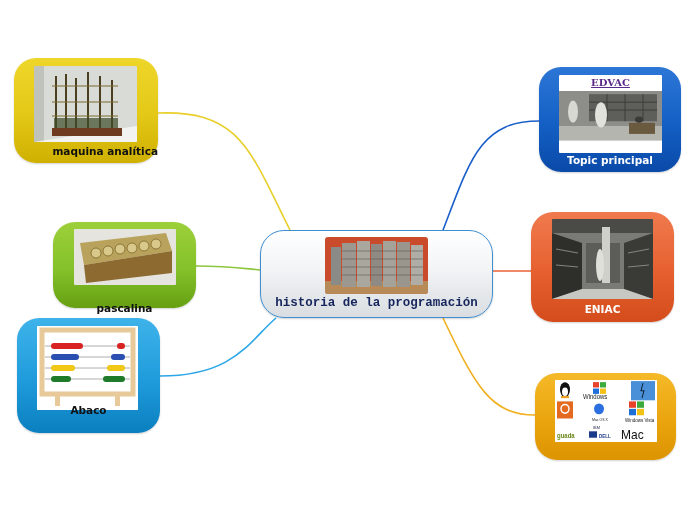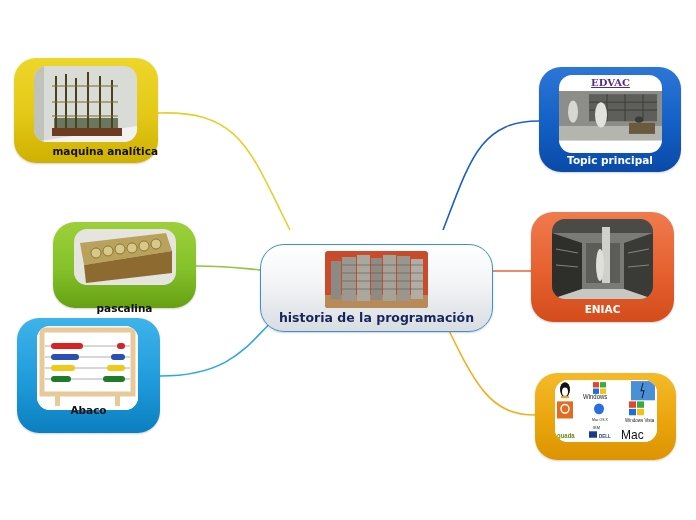--- a/index.html
+++ b/index.html
@@ -27,39 +27,40 @@
     }
     .node {
       position: absolute;
       box-sizing: border-box;
       border-radius: 22px;
       box-shadow: 0 1px 2px rgba(0,0,0,0.18);
       cursor: pointer;
     }
     .node .pic {
       position: absolute;
-      border-radius: 13px;
+      border-radius: 1px;
       overflow: hidden;
     }
     .node .label {
       position: absolute;
       left: 0; right: 0;
       text-align: center;
       font-weight: bold;
       font-size: 10.5px;
       line-height: 12px;
       white-space: nowrap;
     }
 
     
     .central {
-      left: 260px; top: 244px; width: 233px; height: 88px;
+      left: 260px; top: 230px; width: 233px; height: 88px;
       border: 1.5px solid #3f8fd0;
       background: linear-gradient(to bottom, #ffffff 0%, #f2f4f6 45%, #d9dde1 100%);
       border-radius: 24px;
+      font-family: Liberation Mono, monospace;
     }
     .central .pic { left: 64px; top: 6px; width: 103px; height: 57px; border-radius: 3px; }
     .central .label { top: 65px; font-size: 12.5px; line-height: 15px; color: #16265c; }
 
     
     .n-maquina {
       left: 14px; top: 58px; width: 144px; height: 105px;
       background: linear-gradient(to bottom, #eed62a 0%, #e3c817 55%, #cfb000 100%);
     }
     .n-maquina .pic { left: 20px; top: 8px; width: 103px; height: 76px; }

